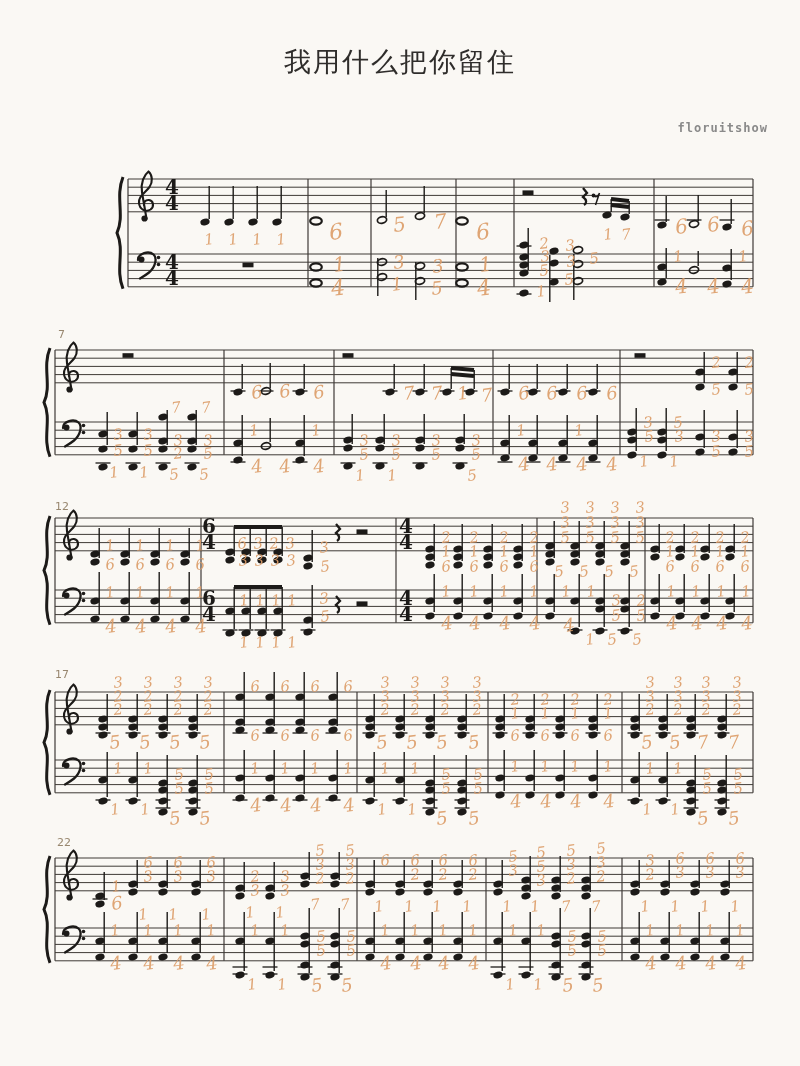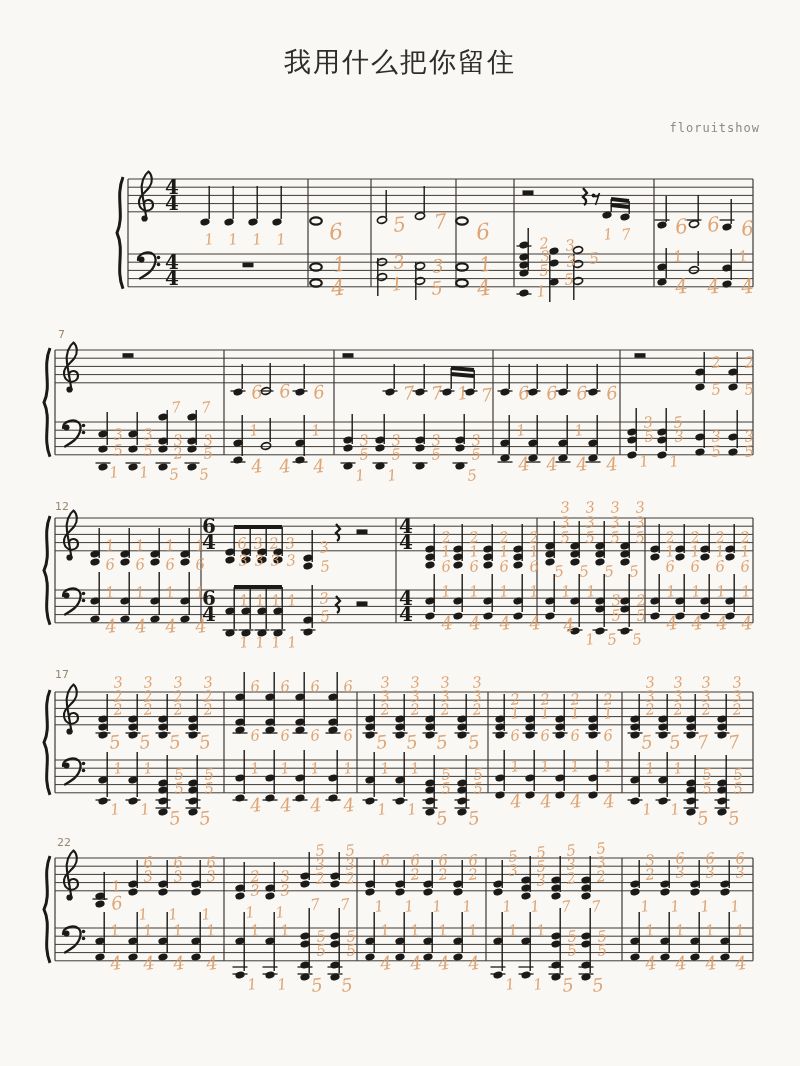--- a/index.html
+++ b/index.html
@@ -1,22 +1,22 @@
 <!DOCTYPE html>
 <html><head>
 <meta charset="utf-8">
 <style>
   html,body{margin:0;padding:0;}
   body{width:800px;height:1066px;position:relative;font-family:"Liberation Sans",sans-serif;overflow:hidden;}
   #page{position:absolute;inset:0;}
   #title{position:absolute;top:44px;left:0;width:100%;text-align:center;
          font-family:"DejaVu Serif","Liberation Serif",serif;font-size:27px;font-weight:400;
          letter-spacing:2px;}
-  #watermark{position:absolute;top:121px;right:40px;
-         font-family:"DejaVu Sans Mono","Liberation Mono",monospace;font-size:12px;letter-spacing:1px;}
+  #watermark{position:absolute;top:121px;right:32px;
+         font-family:"DejaVu Sans Mono","Liberation Mono",monospace;font-size:12px;letter-spacing:1px;font-weight:bold;}
   svg{position:absolute;top:0;left:0;}
   text.fing{font-family:"DejaVu Serif","Liberation Serif",serif;font-style:italic;}
   text.ts{font-family:"DejaVu Serif","Liberation Serif",serif;font-weight:bold;}
   text.lbl{font-family:"DejaVu Sans","Liberation Sans",sans-serif;}
 </style>
 </head>
 <body style="background: rgb(250, 248, 244);">
 
 <div id="page">
   <div id="title" style="color: rgb(47, 45, 43);">我用什么把你留住</div>

